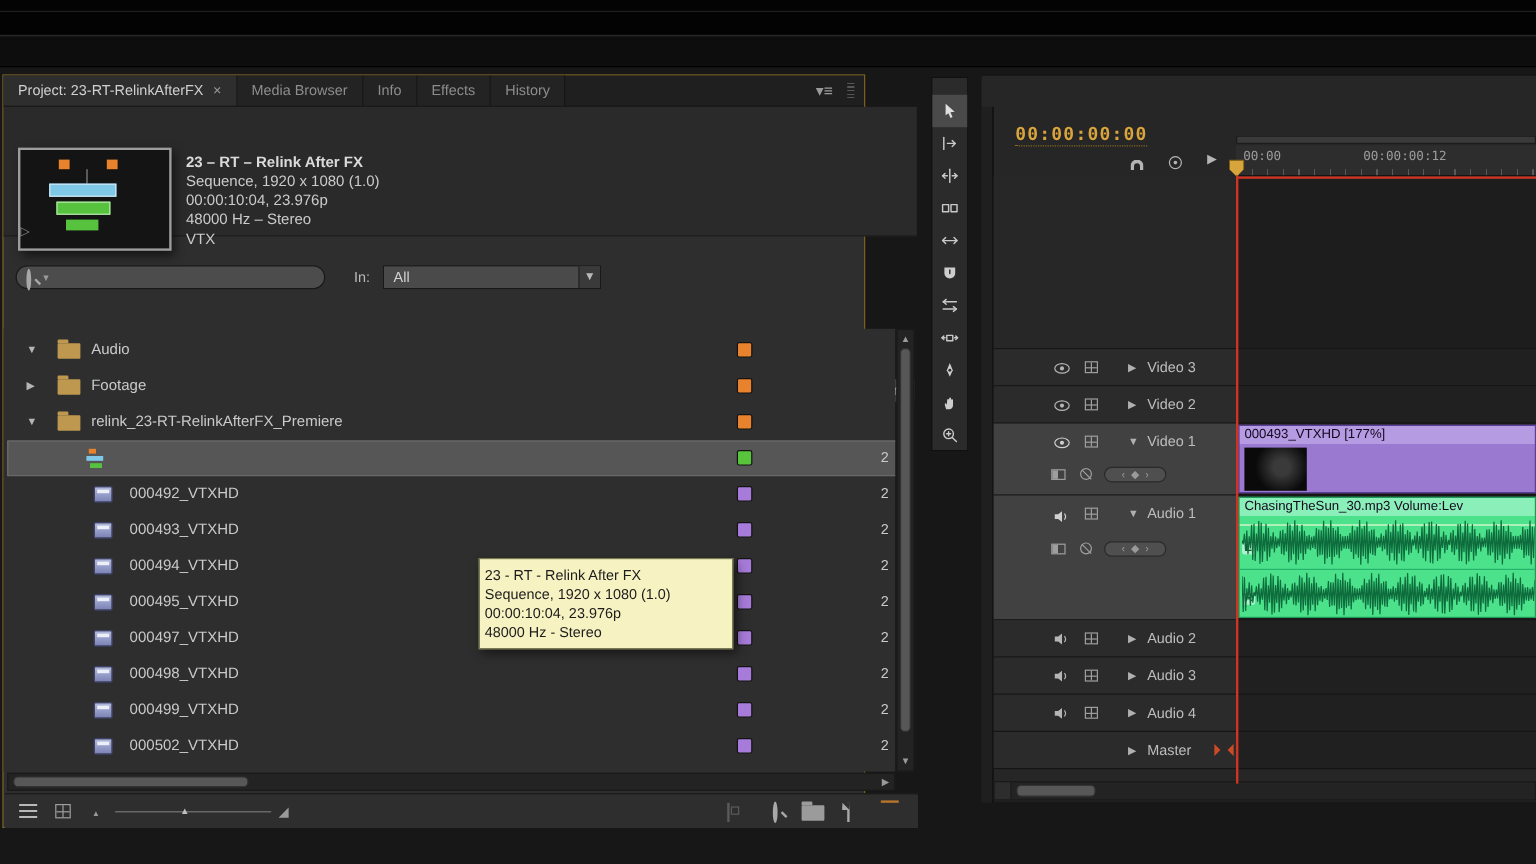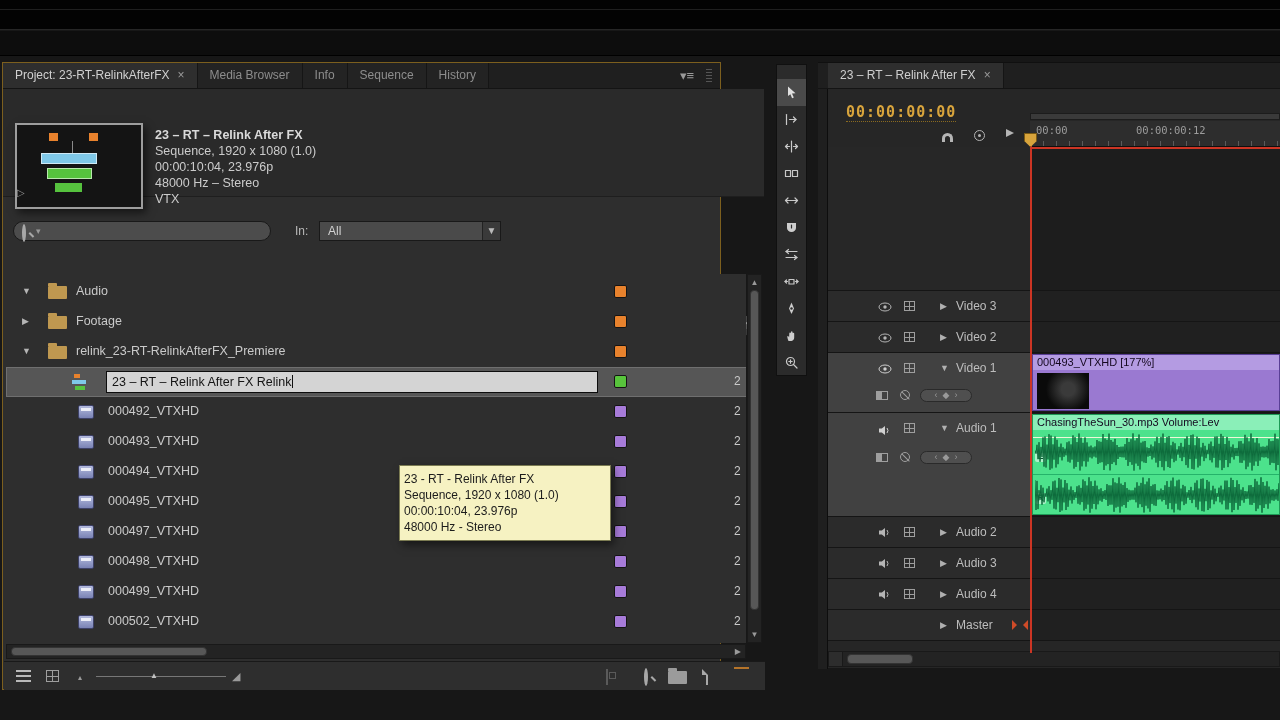--- a/index.html
+++ b/index.html
@@ -131,21 +131,21 @@
     </div>
   <div class="abs chrome2"></div>
 
   <div class="abs panel focusborder" style="left:2px;top:62px;width:719px;height:628px">
     <div class="tabbar">
       <div class="tab active">
         <span>Project: 23-RT-RelinkAfterFX</span><span class="x">×</span>
       </div>
       <div class="tab"><span>Media Browser</span></div>
       <div class="tab"><span>Info</span></div>
-      <div class="tab"><span>Sequence</span></div>
+      <div class="tab"><span>Effects</span></div>
       <div class="tab"><span>History</span></div>
       <span class="pmenu">▾≡</span>
       <span class="grip"></span>
     </div>
 
     <div class="abs" style="left:0;top:26px;width:761px;height:108px;background:#2a2a2a;border-bottom:1px solid #1e1e1e">
       <div class="thumbframe">
         <i class="bar" style="left:32px;top:8px;width:9px;height:8px;background:#e8822d"></i>
         <i class="bar" style="left:72px;top:8px;width:9px;height:8px;background:#e8822d"></i>
         <i class="bar" style="left:55px;top:16px;width:1px;height:12px;background:#8a8a8a"></i>
@@ -205,21 +205,20 @@
         <span class="rname">relink_23-RT-RelinkAfterFX_Premiere</span>
         <span class="swatch" style="background: rgb(232, 130, 45);"></span>
       </div>
 
       <div class="prow sel" style="top:93px">
         <span class="seqico">
           <i style="left:2px;top:0;width:6px;height:4px;background:#e8822d"></i>
           <i style="left:0;top:6px;width:14px;height:4px;background:#7fc8e8"></i>
           <i style="left:3px;top:12px;width:10px;height:4px;background:#56c23e"></i>
         </span>
-        <span class="renamefield"><span>23 – RT – Relink After FX Relink</span><span class="caret"></span></span>
         <span class="swatch" style="background: rgb(88, 196, 60);"></span>
         <span class="fcol">2</span>
       </div>
 
       <div class="prow" style="top:123px">
         <span class="clipico"></span>
         <span class="rname child">000492_VTXHD</span>
         <span class="swatch" style="background: rgb(167, 123, 217);"></span>
         <span class="fcol">2</span>
       </div>
@@ -371,25 +370,20 @@
     <div class="tool">
         <svg width="15" height="15">
           <circle cx="6.5" cy="6.5" r="4"></circle>
           <path d="M9.5 9.5 L13 13"></path>
           <path d="M4.8 6.5 h3.4 M6.5 4.8 v3.4"></path>
         </svg>
       </div>
   </div>
 
   <div class="abs tl">
-    <div class="tabbar">
-      <div class="tab active" style="margin-left:10px">
-        <span>23 – RT – Relink After FX</span><span class="x">×</span>
-      </div>
-    </div>
     <div class="tlgrip"></div>
 
     
     <span class="abs tc" style="left:28px;top:40px;color:#D8A43C">00:00:00:00</span>
 
     
     <span class="abs magnet" style="left:124px;top:70px"></span>
     <span class="abs dot" style="left:156px;top:67px"></span>
     <span class="abs flag" style="left:186px;top:66px"></span>
 

